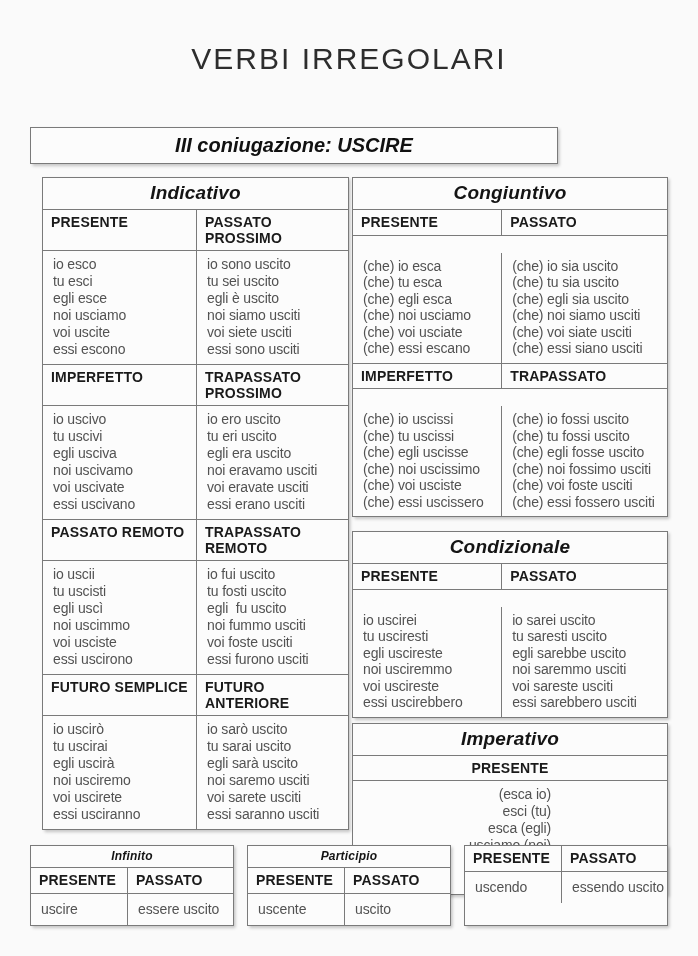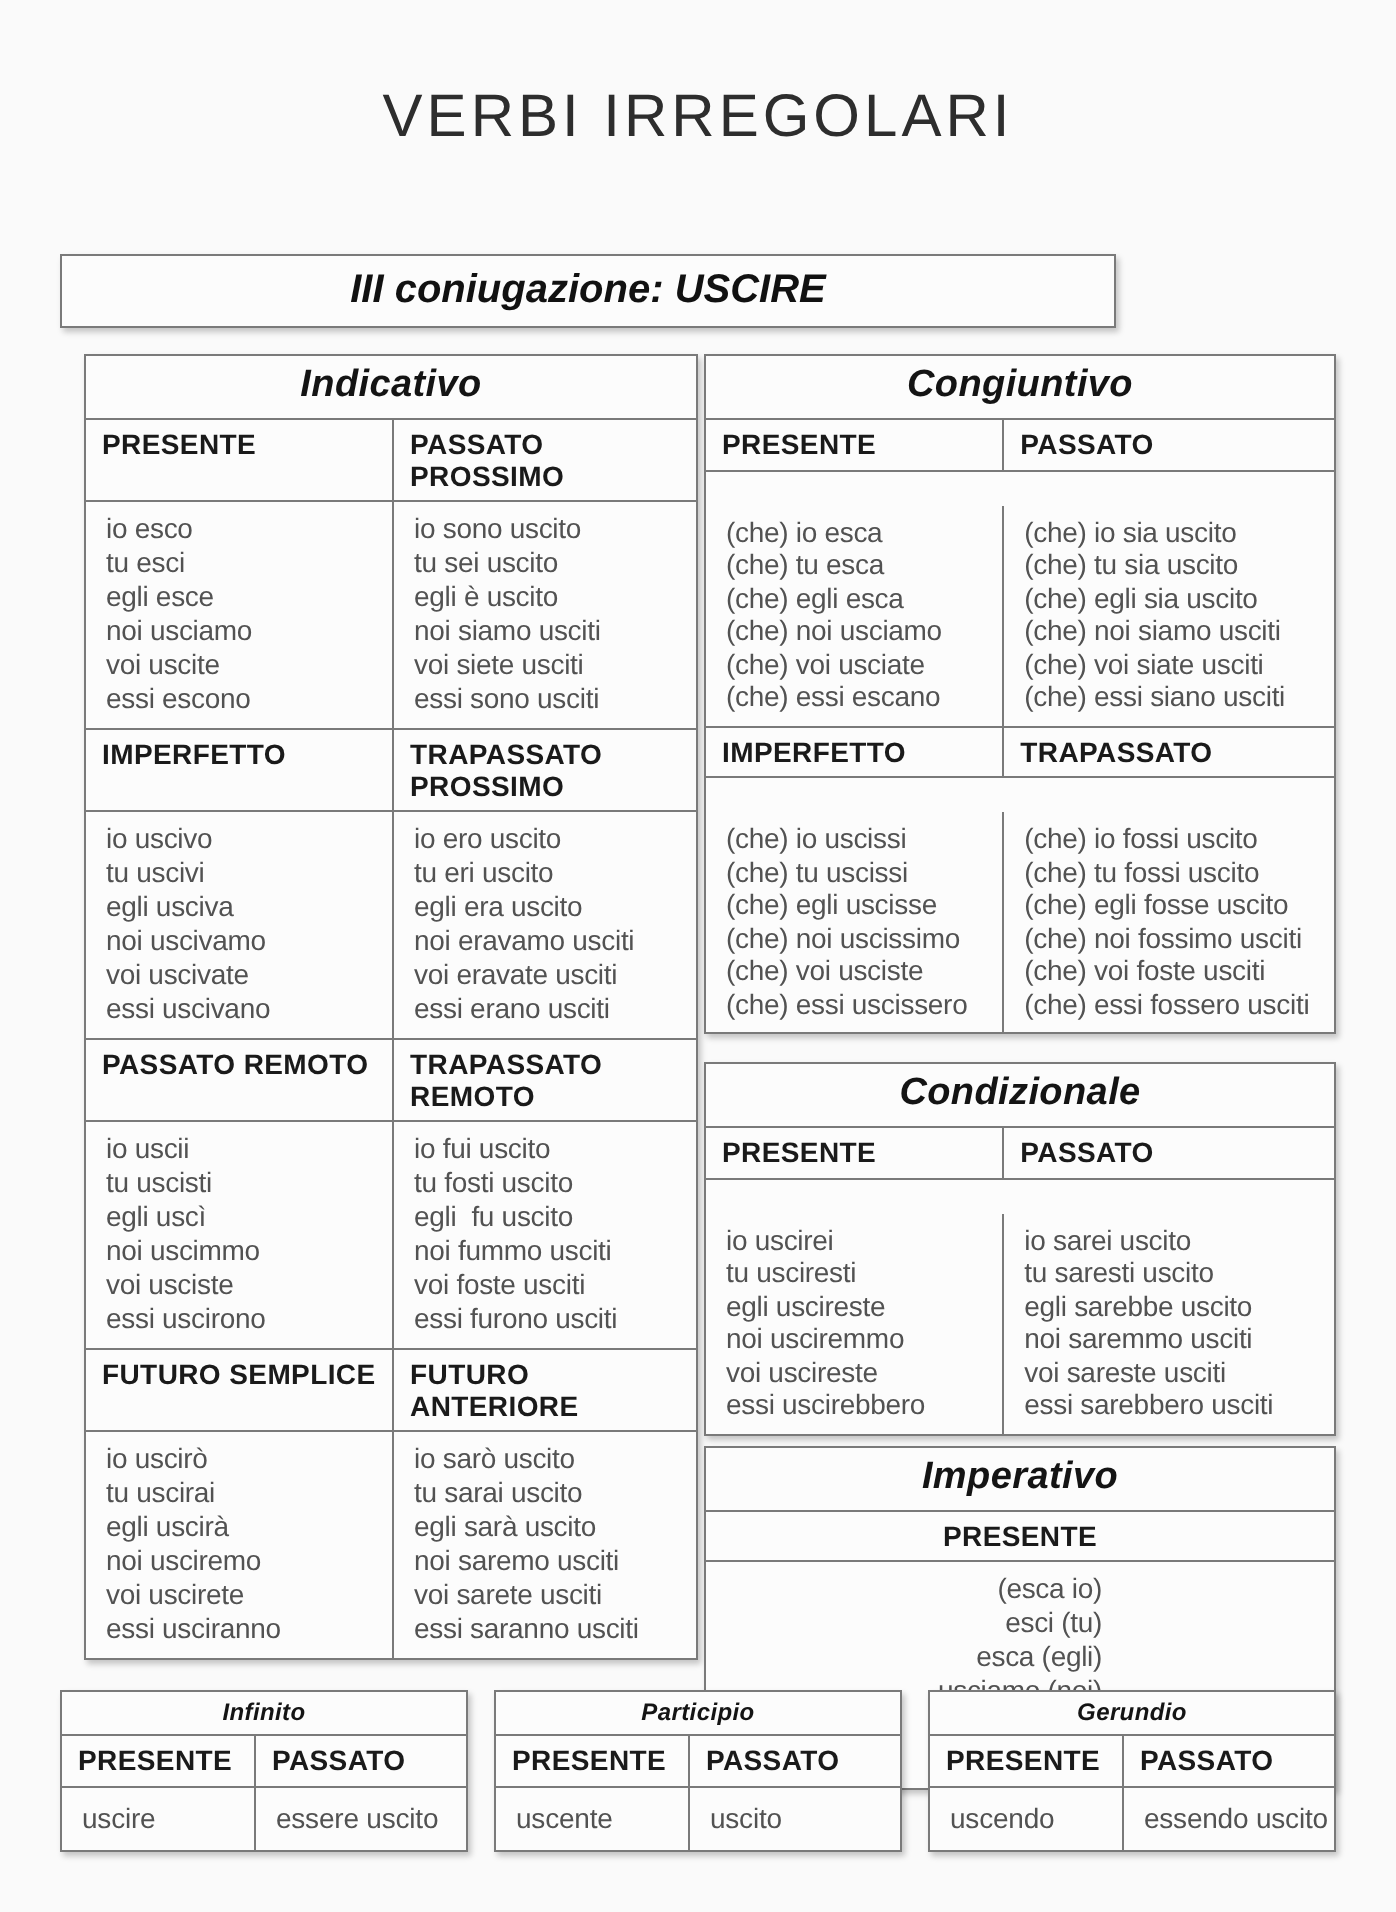--- a/index.html
+++ b/index.html
@@ -261,21 +261,20 @@
     <div class="tbl-title">Participio</div>
     <div class="pair cols-48">
       <div class="hcell cell-l">PRESENTE</div>
       <div class="hcell">PASSATO</div>
       <div class="vcell cell-l">uscente</div>
       <div class="vcell">uscito</div>
     </div>
   </section>
 
   <section class="tbl">
-    <div class="tbl-title">Gerundio</div>
     <div class="pair cols-48">
       <div class="hcell cell-l">PRESENTE</div>
       <div class="hcell">PASSATO</div>
       <div class="vcell cell-l">uscendo</div>
       <div class="vcell">essendo uscito</div>
     </div>
   </section>
 
 </div>
 

